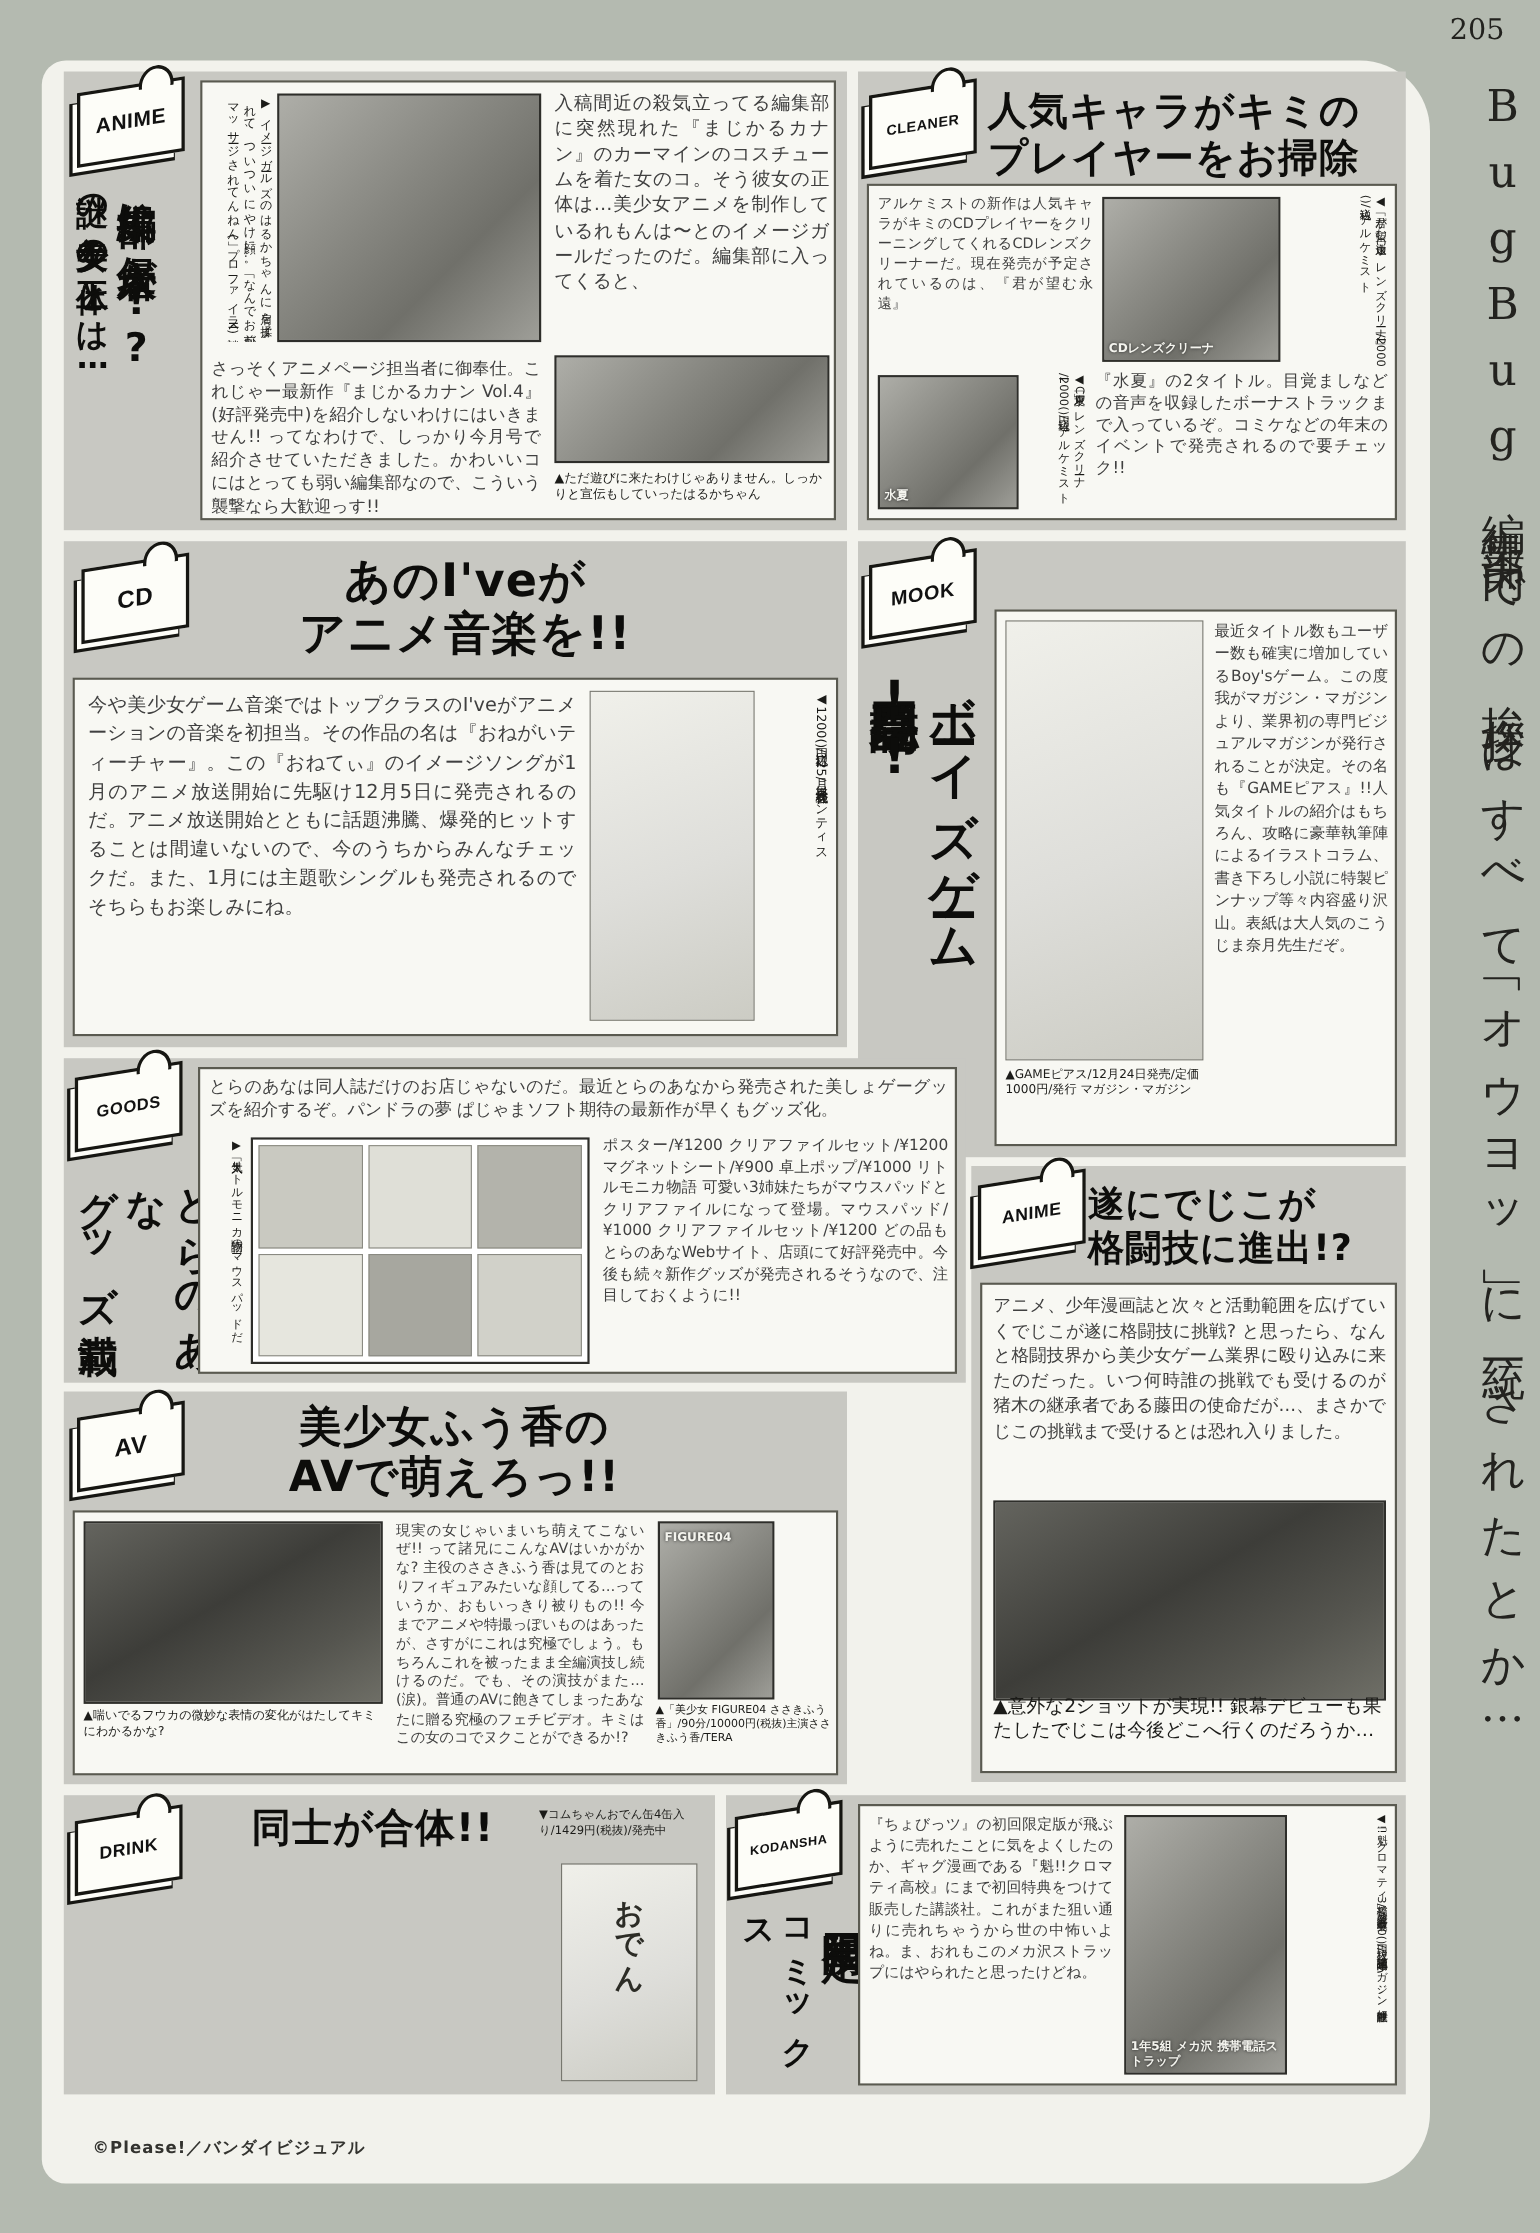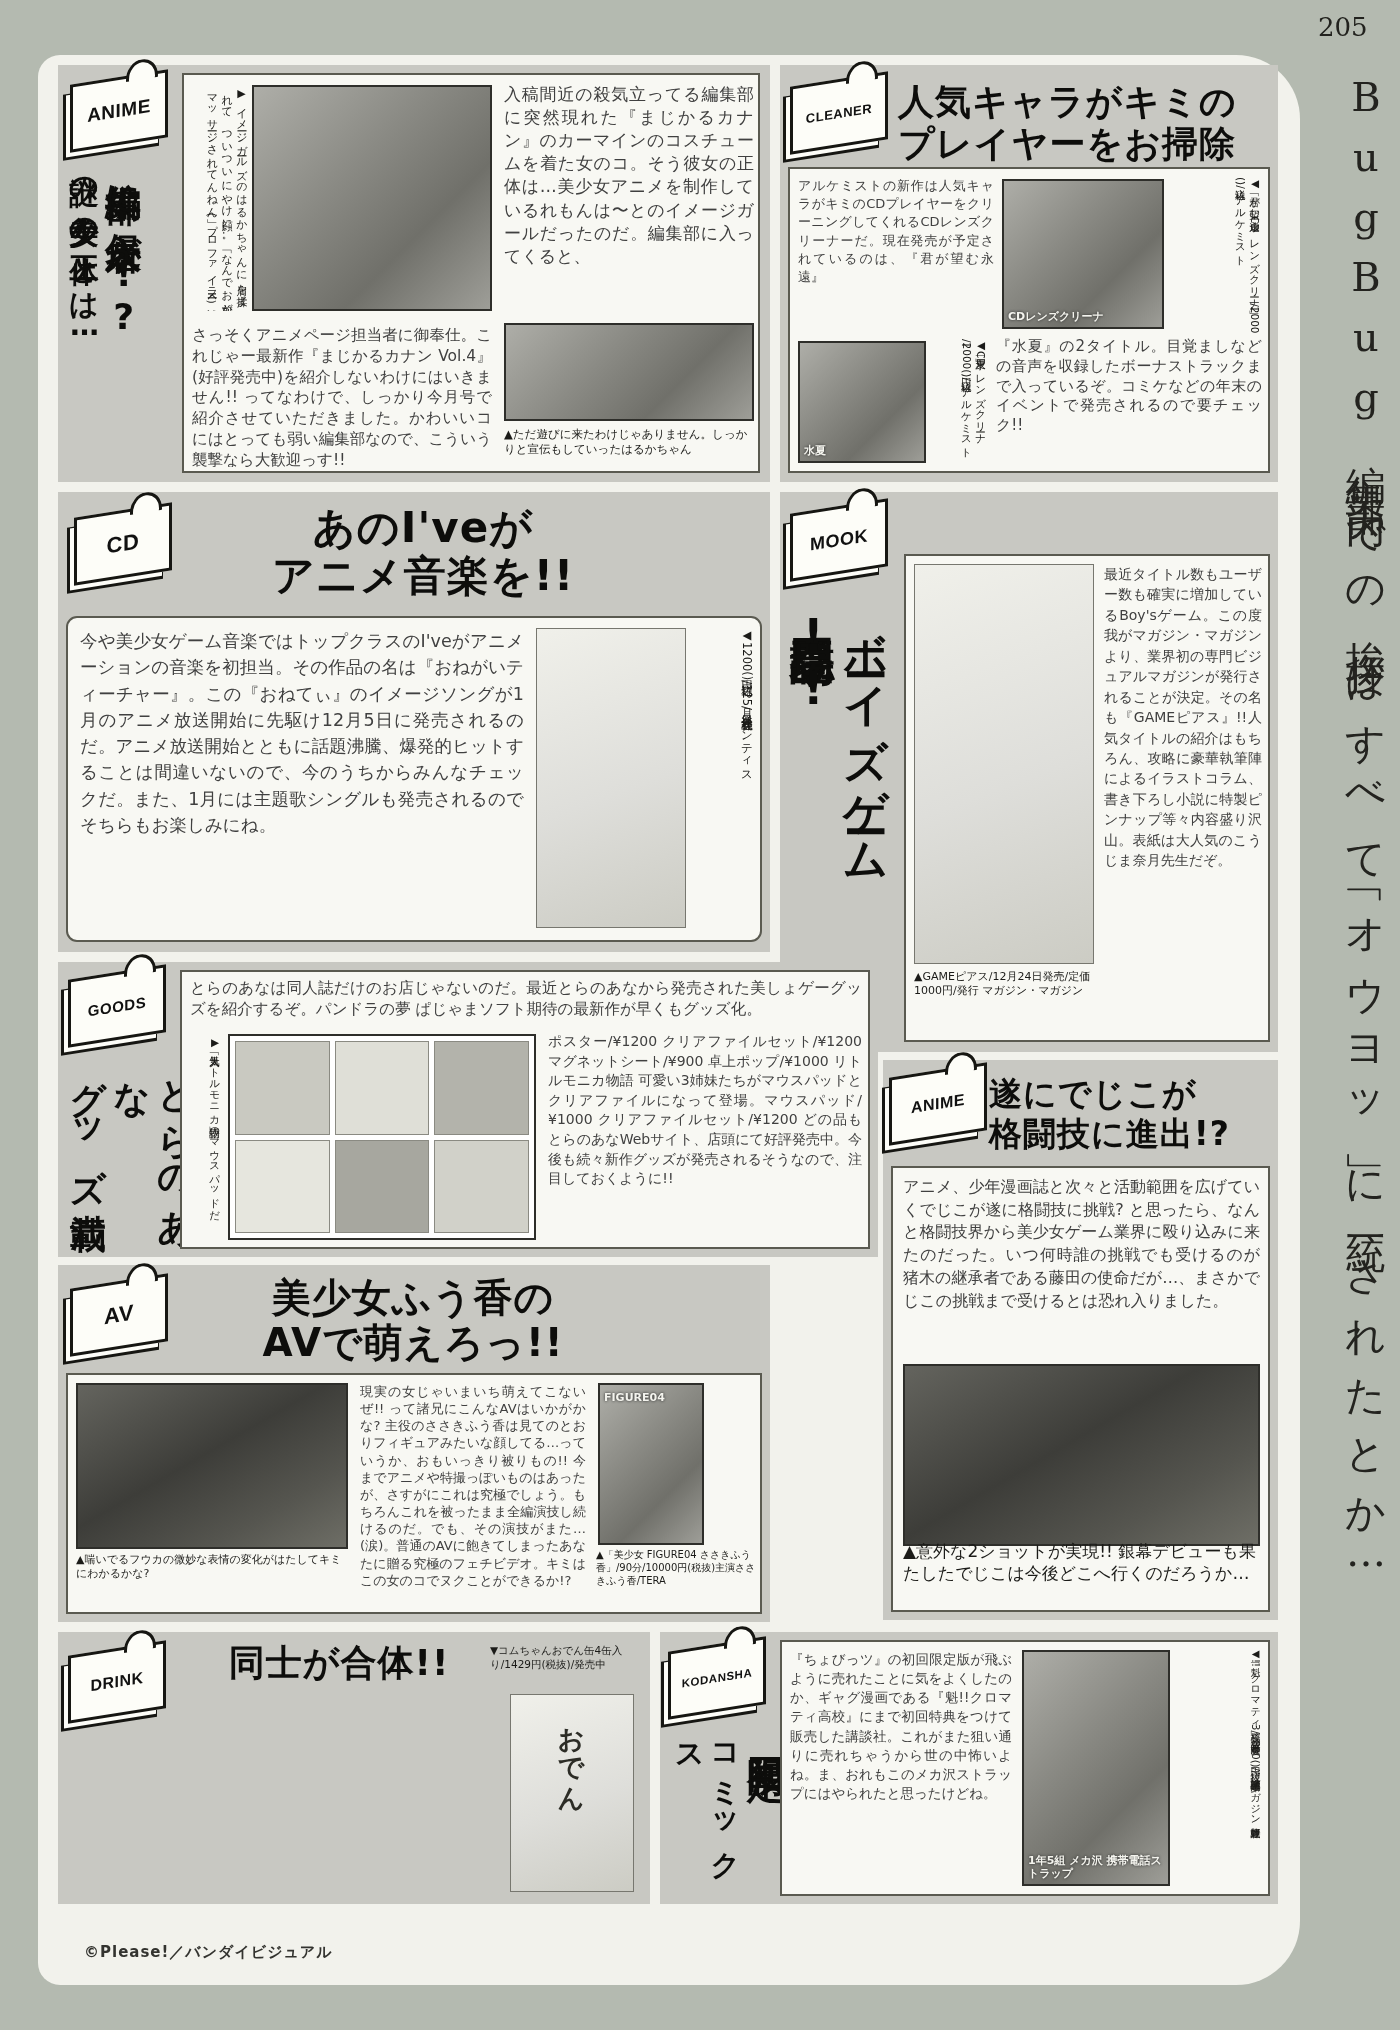--- a/index.html
+++ b/index.html
@@ -92,21 +92,21 @@
     </div>
 
     <div class="sec" style="left:20px; top:437px; width:712px; height:460px;">
       <div class="folder" style="left:16px; top:18px;">
           <b style="font-size:22px;">CD</b>
         </div>
       <div class="hl" style="left:150px; top:12px; width:430px; font-size:42px; line-height:1.15; text-align:center;">
         <div>あのI'veが</div>
         <div>アニメ音楽を!!</div>
       </div>
-      <div class="wbox" style="left:8px; top:124px; width:696px; height:326px;border-radius:11px;">
+      <div class="wbox" style="left:8px; top:124px; width:696px; height:326px;">
         <div class="body-text" style="left:12px; top:10px; width:444px; height:300px; font-size:17.5px; line-height:1.5;">今や美少女ゲーム音楽ではトップクラスのI'veがアニメーションの音楽を初担当。その作品の名は『おねがいティーチャー』。この『おねてぃ』のイメージソングが1月のアニメ放送開始に先駆け12月5日に発売されるのだ。アニメ放送開始とともに話題沸騰、爆発的ヒットすることは間違いないので、今のうちからみんなチェックだ。また、1月には主題歌シングルも発売されるのでそちらもお楽しみにね。</div>
         <div class="photo light" style="left:468px; top:10px; width:150px; height:300px;"></div>
         <div class="cap vtext" style="left:628px; top:10px; width:58px; height:300px; font-size:11.5px; line-height:1.35;">◀1200円(税込)/12月5日発売/株式会社ランティス</div>
       </div>
     </div>
 
     <div class="sec" style="left:742px; top:437px; width:498px; height:560px;">
       <div class="folder" style="left:10px; top:14px;">
           <b style="font-size:18px;">MOOK</b>
         </div>

